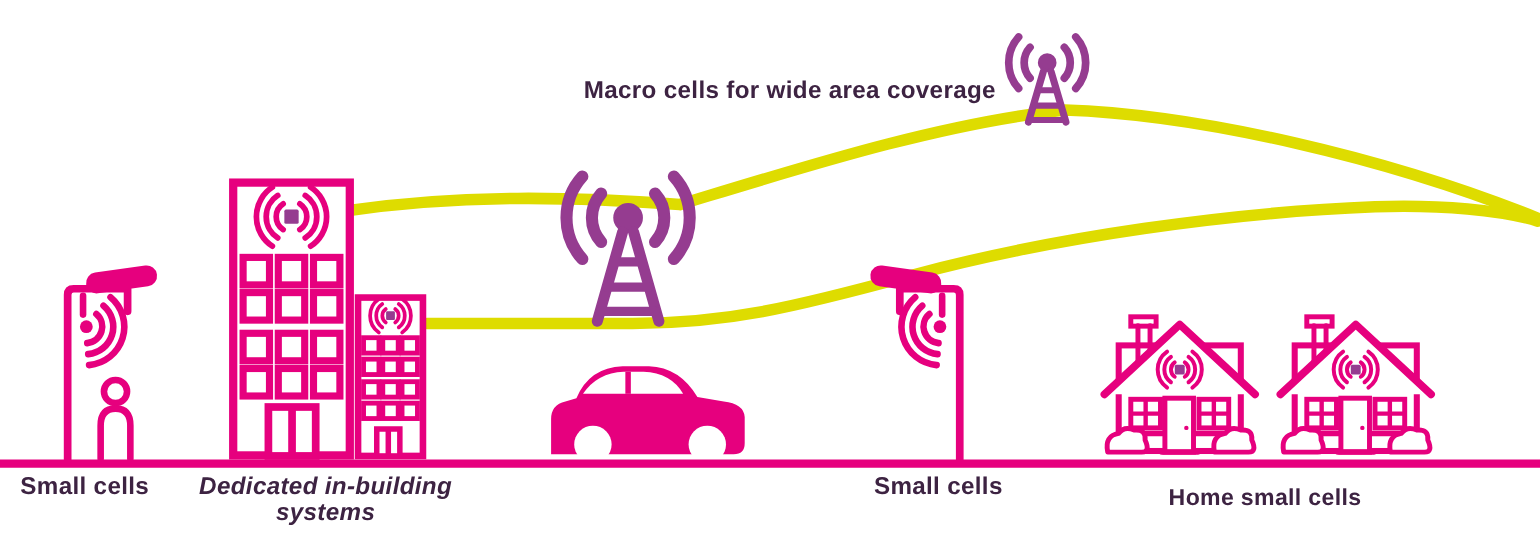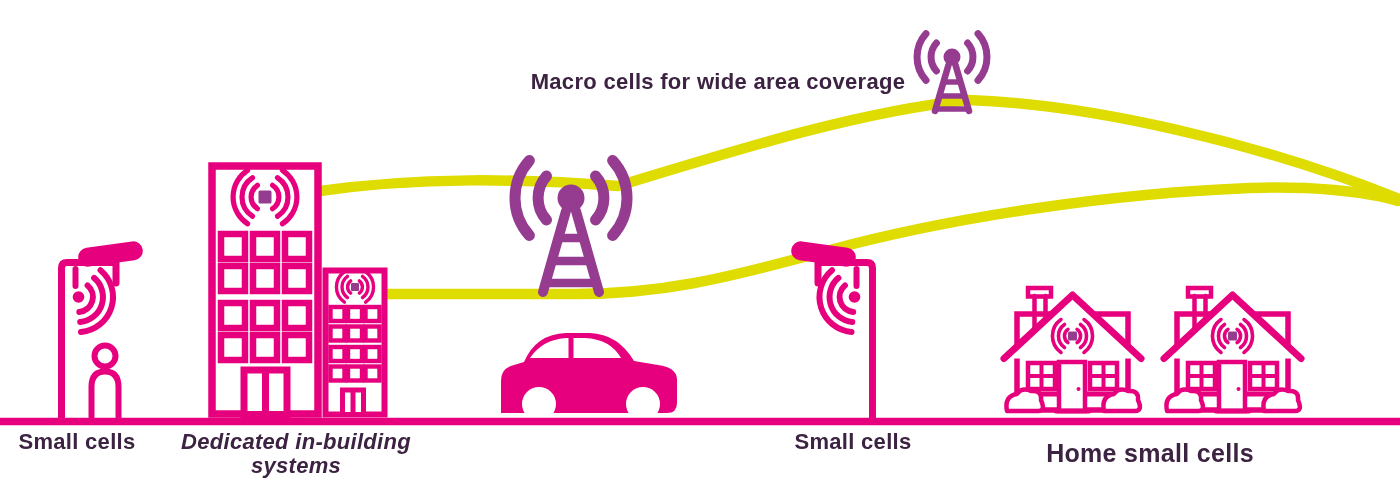--- a/index.html
+++ b/index.html
@@ -167,15 +167,15 @@
   <line class="s-pink" stroke-width="7.5" x1="0" y1="421.5" x2="1400" y2="421.5"></line>
 </svg>
 
   <div class="label" style="left:718px;top:70px;">Macro cells for wide area coverage</div>
   <div class="label" style="left:77px;top:430px;">Small cells</div>
   <div class="label wrap" style="left:296px;top:430px;">
     <span>Dedicated in-building</span><br>
     <span>systems</span>
   </div>
   <div class="label" style="left:853px;top:430px;">Small cells</div>
-  <div class="label" style="left:1150px;top:441px;font-size:25px;">Home small cells</div>
+  <div class="label" style="left:1150px;top:441px;font-size:21px;">Home small cells</div>
 
 </div>
 
 </body></html>

